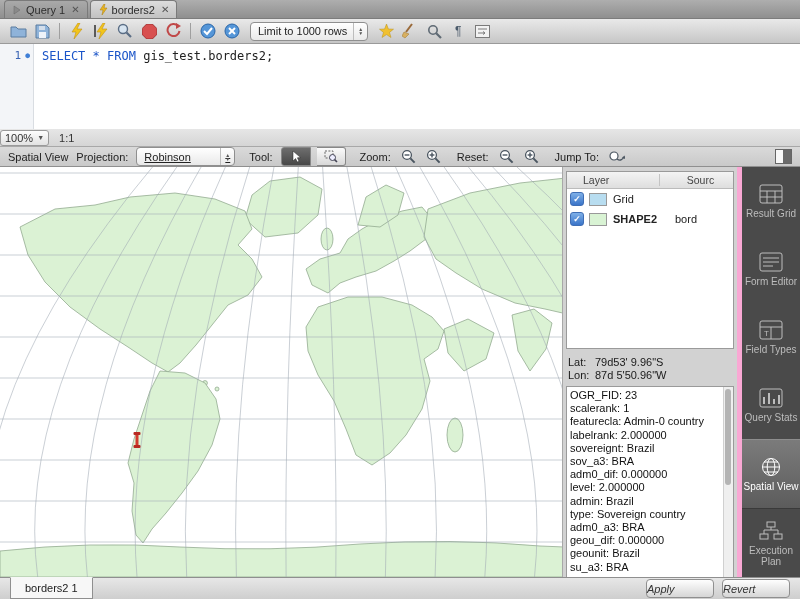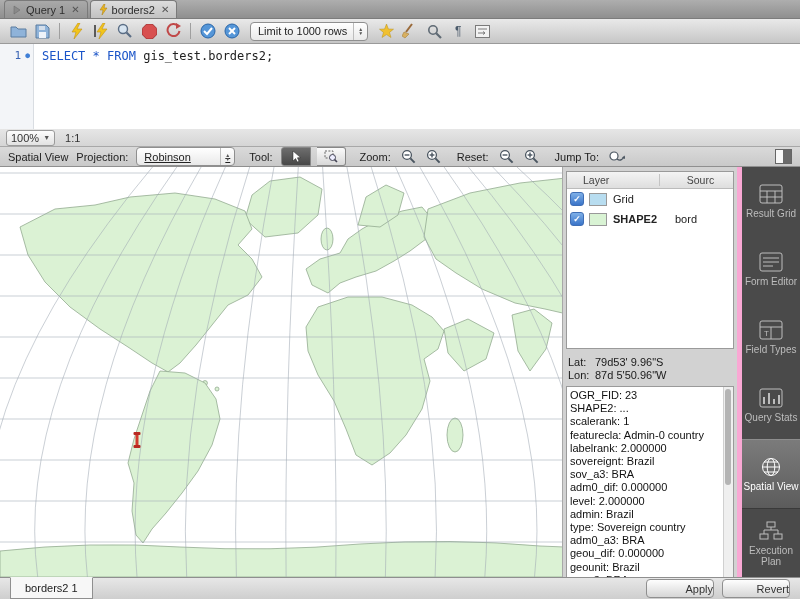--- a/index.html
+++ b/index.html
@@ -35,21 +35,21 @@
     padding-top:5px;box-sizing:border-box;font-family:"DejaVu Sans Mono",monospace;font-size:11px;color:#3a64b4;}
   .gutter .bp{color:#3f7fd6;font-size:8px;vertical-align:1px;padding:0 3px 0 4px;}
   .code{flex:1;padding:5px 0 0 8px;font-family:"DejaVu Sans Mono",monospace;font-size:12px;}
   .code-line{white-space:pre;}
   .kw{color:#1a54c8;}
   .plain{color:#222;}
 
   
   .ed-status{position:absolute;left:0;top:129px;width:800px;height:18px;
     background:linear-gradient(#e6e6e6,#d5d5d5);border-bottom:1px solid #a8a8a8;
-    display:flex;align-items:center;padding-left:6px;box-sizing:border-box;color:#333;}
+    display:flex;align-items:center;box-sizing:border-box;color:#333;}
   .mini-select{display:inline-flex;align-items:center;height:14px;border:1px solid #9a9a9a;border-radius:3px;
     background:linear-gradient(#fdfdfd,#e2e2e2);padding:0 4px;margin-right:10px;}
   .mini-select .chev{font-size:7px;margin-left:4px;color:#555;}
 
   
   .sp-toolbar{position:absolute;left:0;top:147px;width:800px;height:20px;
     background:linear-gradient(#dadada,#c9c9c9);border-bottom:1px solid #8f8f8f;
     display:flex;align-items:center;padding:0 8px;box-sizing:border-box;gap:6px;color:#222;}
   .sp-label{margin-right:2px;}
   .seg{width:28px;height:17px;border:1px solid #878787;background:linear-gradient(#fbfbfb,#d8d8d8);
@@ -101,22 +101,22 @@
   .side-label{font-size:10px;line-height:11px;width:58px;}
   .side-item svg{display:block;}
 
   
   .bottombar{position:absolute;left:0;top:577px;width:800px;height:22px;
     background:linear-gradient(#e7e7e7,#cecece);border-top:1px solid #8f8f8f;
     display:flex;align-items:center;box-sizing:border-box;padding:0 10px;}
   .result-tab{height:20px;margin-top:-1px;background:#f7f7f7;border:1px solid #8f8f8f;border-top:1px solid #f7f7f7;
     display:flex;align-items:center;padding:0 14px;color:#222;}
   .btn{width:66px;height:17px;border:1px solid #8f8f8f;border-radius:4px;
-    background:linear-gradient(#fefefe,#d6d6d6);display:flex;align-items:center;justify-content:flex-end;
-    color:#333;margin-left:8px;}
+    background:linear-gradient(#fefefe,#d6d6d6);display:flex;align-items:center;justify-content:flex-start;
+    color:#333;margin-left:8px;font-style:italic;}
   .spacer{flex:1;}
 </style>
 </head>
 <body>
 
 <div class="app">
 
   <div class="tabbar">
     <div class="tab">
       <span class="tab-ic">
@@ -361,21 +361,20 @@
         </div>
       </div>
 
       <div class="coords">
         <div><span class="lab">Lat:</span><span>79d53' 9.96"S</span></div>
         <div><span class="lab">Lon:</span><span>87d 5'50.96"W</span></div>
       </div>
 
       <div class="attr-box">
         <div class="ln">OGR_FID: 23</div>
-        <div class="ln">SHAPE2: ...</div>
         <div class="ln">scalerank: 1</div>
         <div class="ln">featurecla: Admin-0 country</div>
         <div class="ln">labelrank: 2.000000</div>
         <div class="ln">sovereignt: Brazil</div>
         <div class="ln">sov_a3: BRA</div>
         <div class="ln">adm0_dif: 0.000000</div>
         <div class="ln">level: 2.000000</div>
         <div class="ln">admin: Brazil</div>
         <div class="ln">type: Sovereign country</div>
         <div class="ln">adm0_a3: BRA</div>

